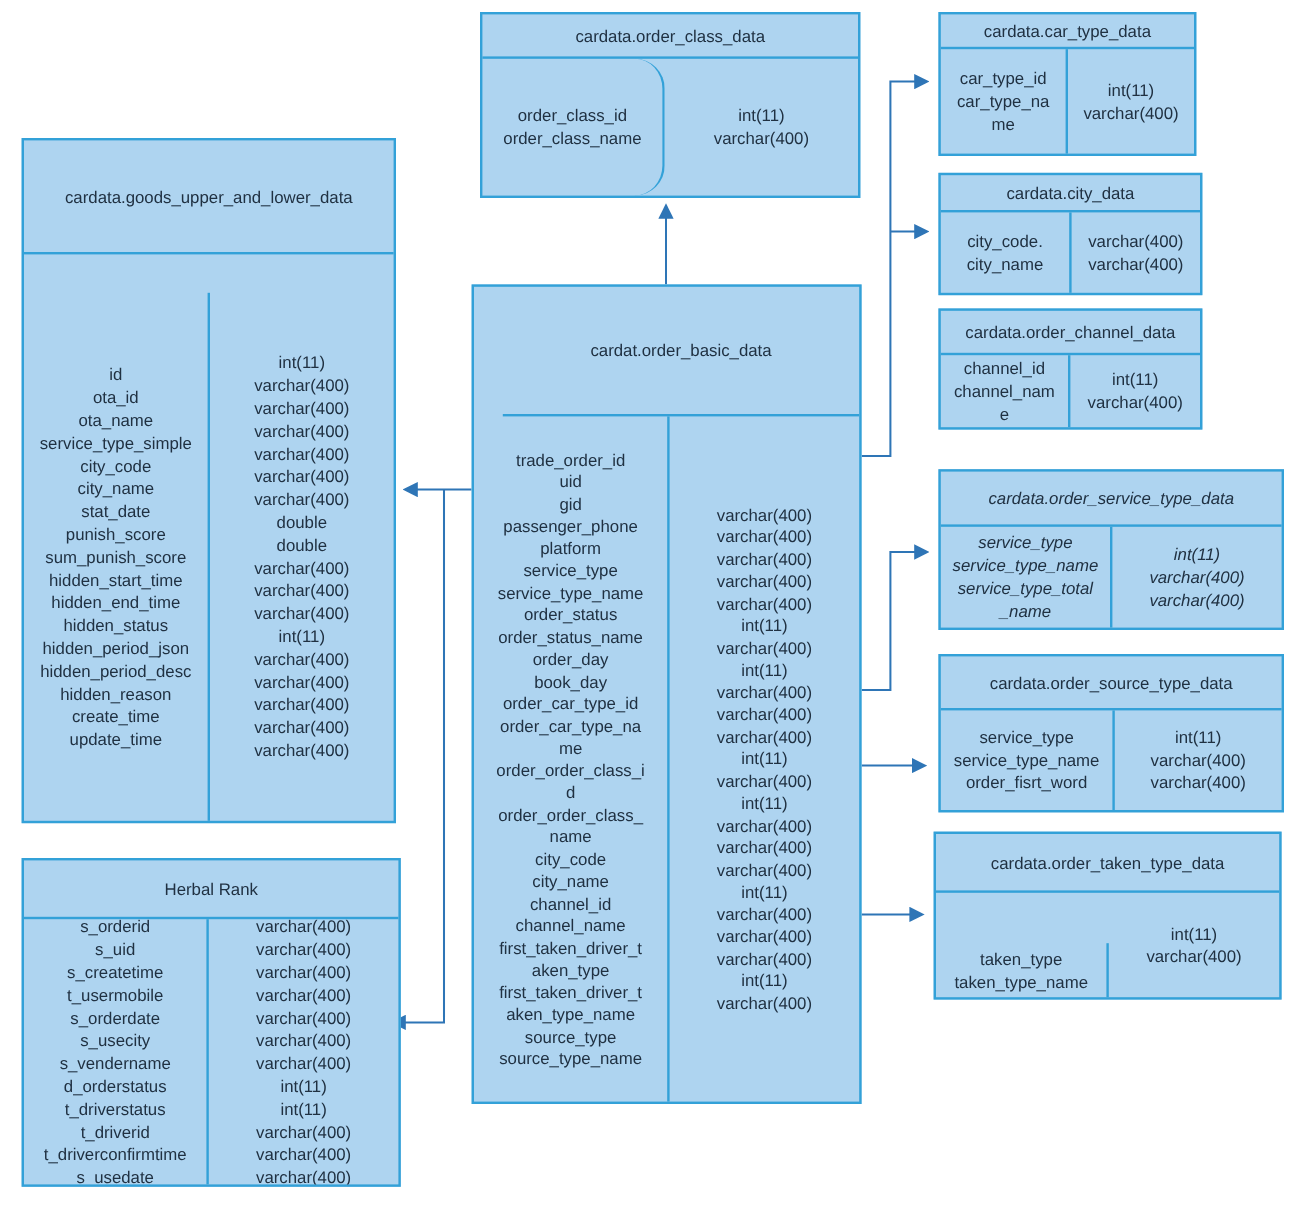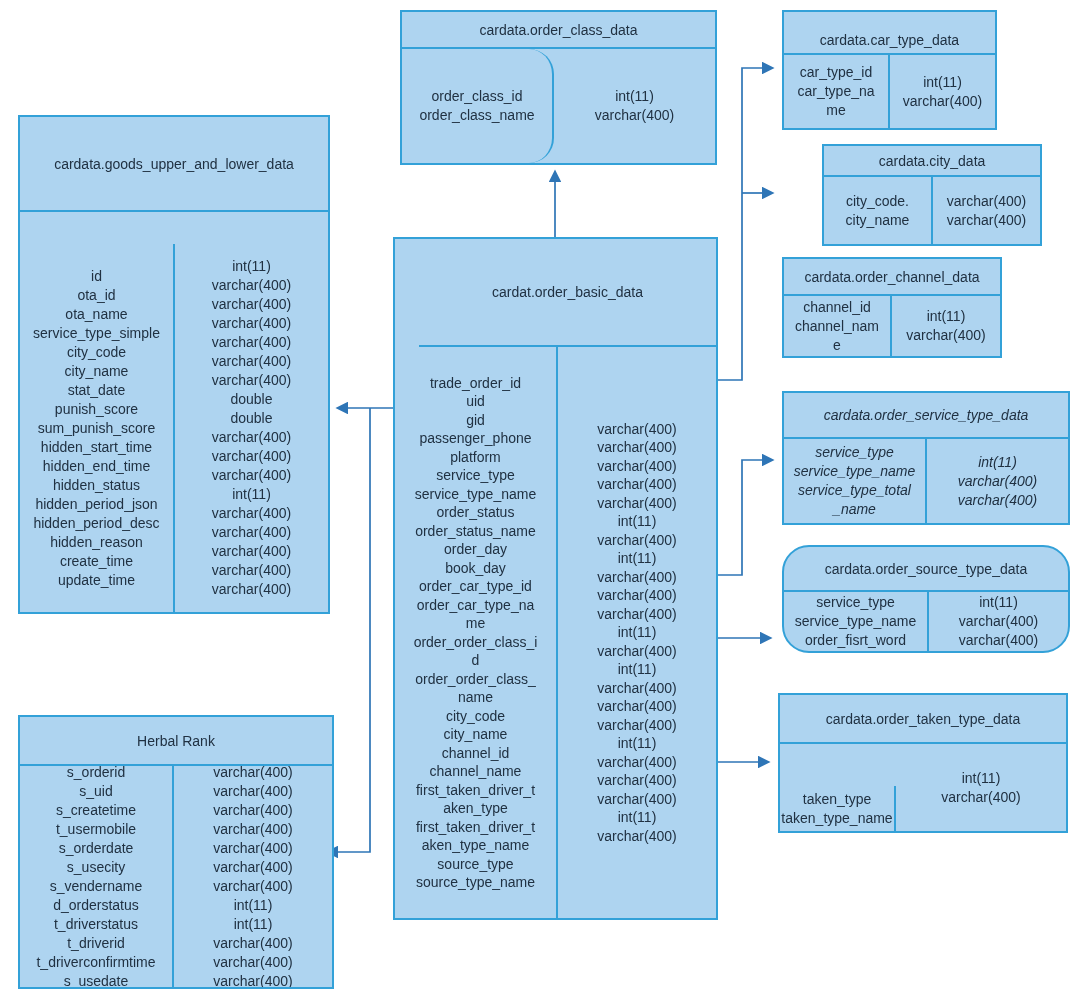--- a/index.html
+++ b/index.html
@@ -19,60 +19,60 @@
   }
   .tbl-body { flex:1 1 auto; display:flex; min-height:0; }
   .col-names { border-right:2px solid #33a1d8; box-sizing:border-box; }
   .col-names, .col-types {
     display:flex; flex-direction:column; justify-content:center;
     align-items:center; text-align:center; overflow:hidden;
   }
   .col-types { flex:1 1 auto; }
   .cell { white-space:pre-line; line-height:19px; }
 
-  #tbl-goods { left:18px; top:115px; width:312px; height:499px;gap:32px; }
+  #tbl-goods { left:18px; top:115px; width:312px; height:571px;gap:32px; }
   #tbl-goods .tbl-header { height:93px; }
   #tbl-goods .col-names { width:155px; }
 
   #tbl-herbal { left:18px; top:715px; width:316px; height:274px; }
   #tbl-herbal .tbl-header { height:47px; }
   #tbl-herbal .col-names { width:154px; }
 
   #tbl-order-basic { left:393px; top:237px; width:325px; height:683px; }
   #tbl-order-basic .tbl-header { height:106px;margin-left:24px; }
   #tbl-order-basic .col-names { width:163px; }
   #tbl-order-basic .cell { line-height:18.5px; }
 
   #tbl-order-class { left:400px; top:10px; width:317px; height:155px; }
   #tbl-order-class .tbl-header { height:35px;text-align:center; }
   #tbl-order-class .col-names { width:152px;border-radius:25px; }
 
   #tbl-car-type { left:782px; top:10px; width:215px; height:120px; }
-  #tbl-car-type .tbl-header { height:27px;margin-top:14px; }
+  #tbl-car-type .tbl-header { height:27px; }
   #tbl-car-type .col-names { width:106px; }
 
-  #tbl-city { left:782px; top:144px; width:220px; height:102px;margin-left:40px; }
+  #tbl-city { left:782px; top:144px; width:220px; height:102px; }
   #tbl-city .tbl-header { height:29px; }
   #tbl-city .col-names { width:109px; }
 
   #tbl-order-channel { left:782px; top:257px; width:220px; height:101px; }
   #tbl-order-channel .tbl-header { height:35px; }
   #tbl-order-channel .col-names { width:108px; }
 
   #tbl-order-service { left:782px; top:391px; width:288px; height:134px;font-style:italic; }
   #tbl-order-service .tbl-header { height:44px; }
   #tbl-order-service .col-names { width:143px; }
 
-  #tbl-order-source { left:782px; top:545px; width:288px; height:108px;border-radius:27px; }
+  #tbl-order-source { left:782px; top:545px; width:288px; height:132px; }
   #tbl-order-source .tbl-header { height:43px; }
   #tbl-order-source .col-names { width:145px; }
 
   #tbl-order-taken { left:778px; top:693px; width:290px; height:140px; }
   #tbl-order-taken .tbl-header { height:47px; }
-  #tbl-order-taken .col-names { width:116px;margin-top:42px; }
+  #tbl-order-taken .col-names { width:144px;margin-top:42px; }
 </style>
 </head>
 <body>
 
 <svg id="connectors" viewBox="0 0 1080 1004" xmlns="http://www.w3.org/2000/svg">
   <defs>
     <marker id="arrow" viewBox="0 0 10 10" refX="8" refY="5" markerWidth="7.5" markerHeight="7.5" orient="auto-start-reverse">
       <path d="M0,0 L10,5 L0,10 z" fill="#2e75b6"></path>
     </marker>
   </defs>

